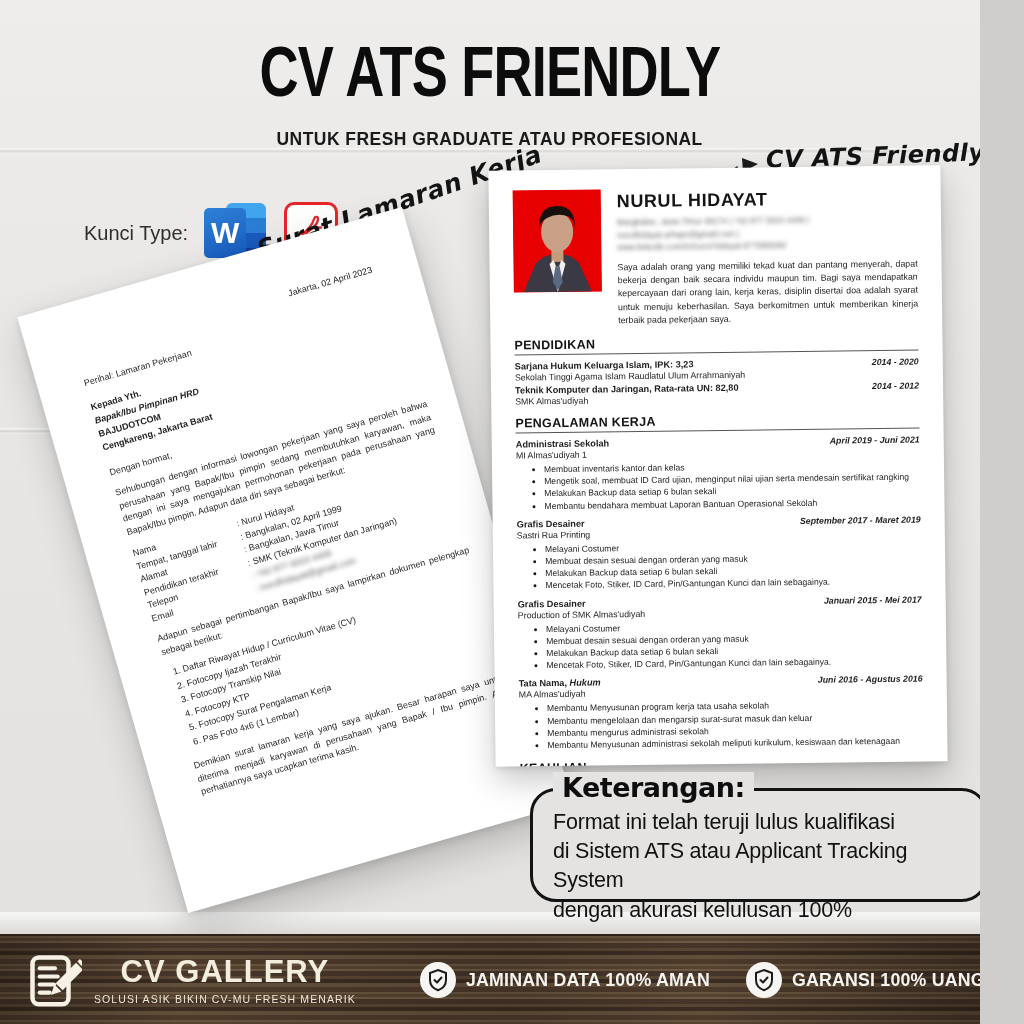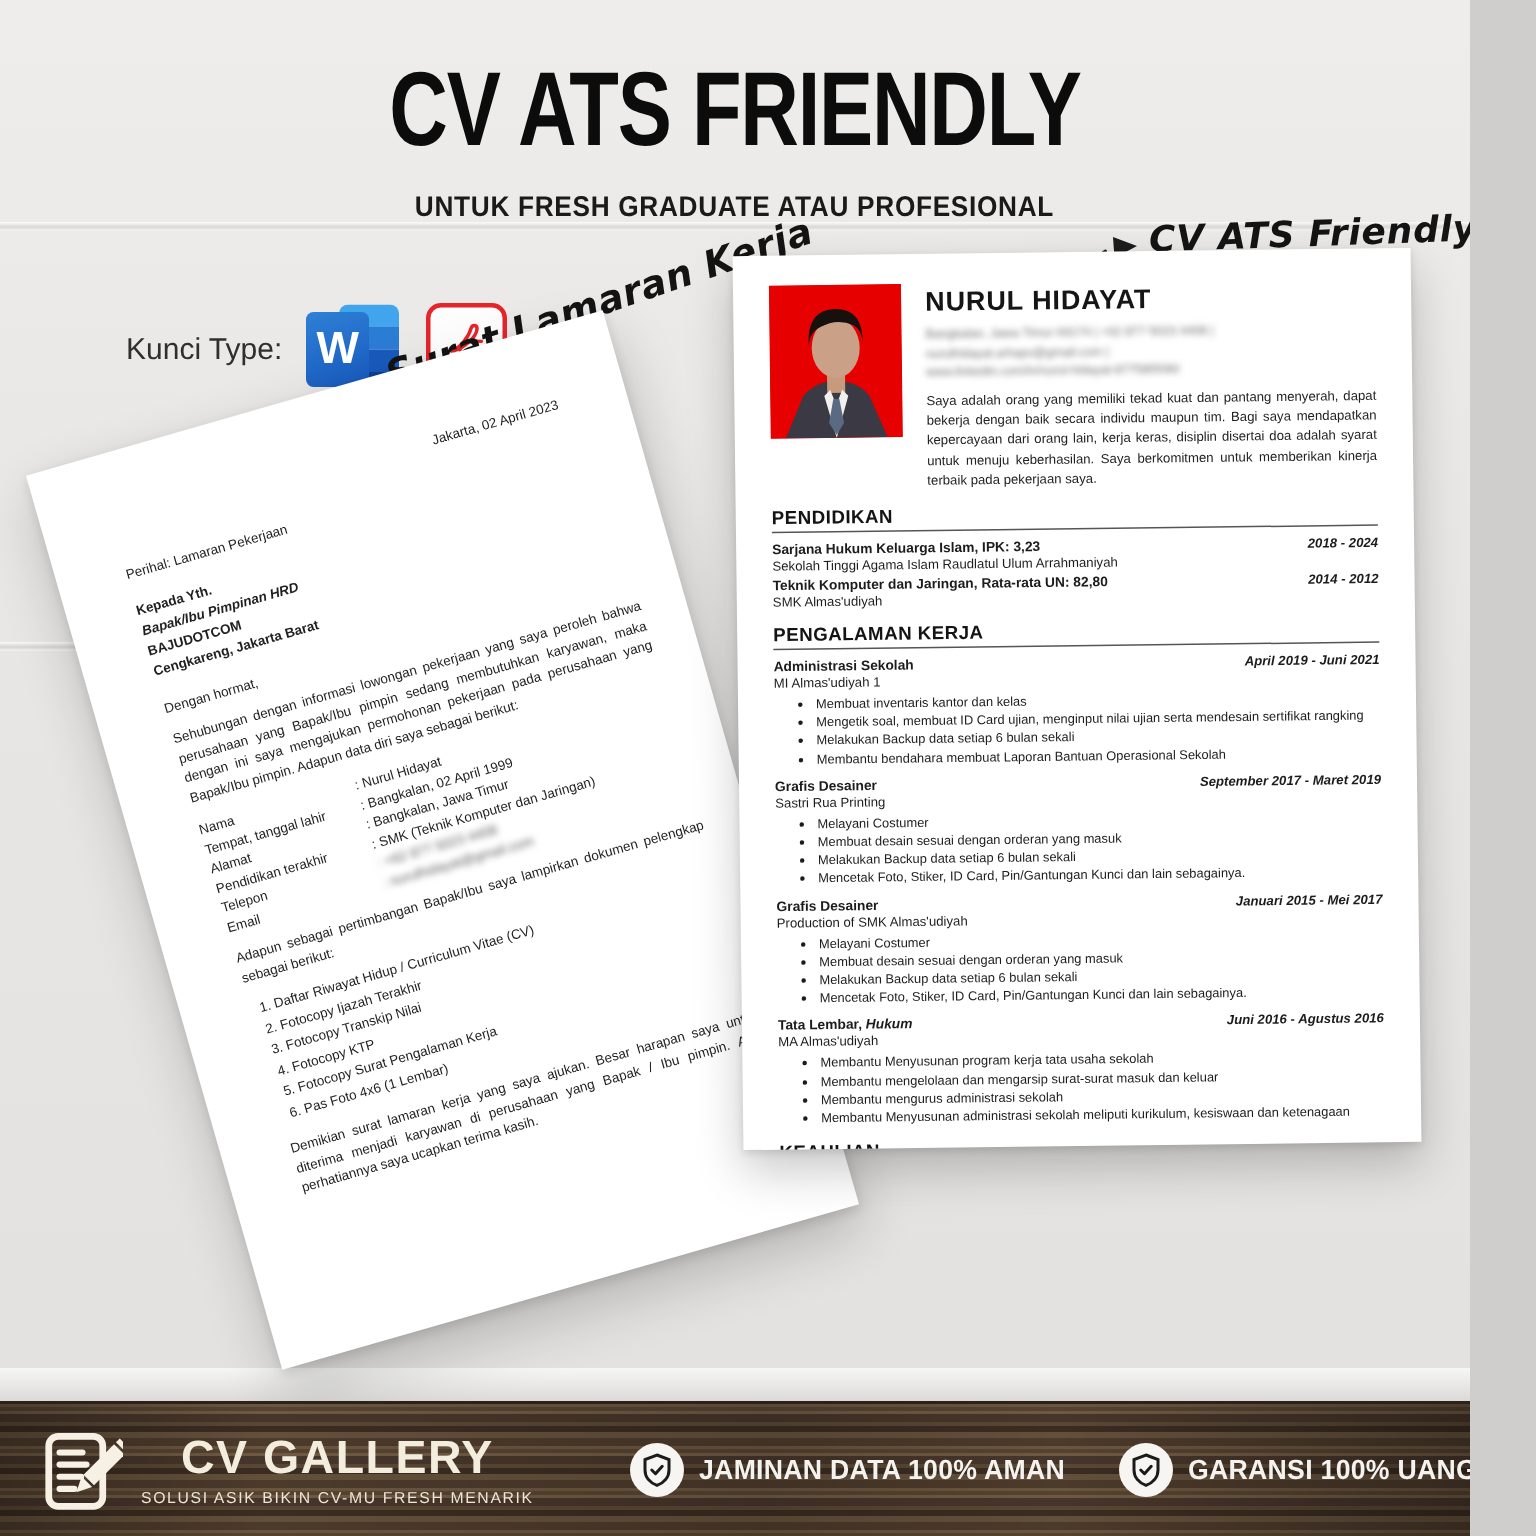--- a/index.html
+++ b/index.html
@@ -227,21 +227,21 @@
             <div>www.linkedin.com/in/nurul-hidayat-877585596/</div>
           </div>
           <div class="cv-profile">Saya adalah orang yang memiliki tekad kuat dan pantang menyerah, dapat bekerja dengan baik secara individu maupun tim. Bagi saya mendapatkan kepercayaan dari orang lain, kerja keras, disiplin disertai doa adalah syarat untuk menuju keberhasilan. Saya berkomitmen untuk memberikan kinerja terbaik pada pekerjaan saya.</div>
         </div>
       </div>
 
       <div class="cv-h">PENDIDIKAN</div>
       <div>
         <div class="cv-entry-head">
           <span class="cv-entry-title">Sarjana Hukum Keluarga Islam, IPK: 3,23</span>
-          <span class="cv-period">2018 - 2024</span>
+          <span class="cv-period">2014 - 2020</span>
         </div>
         <div class="cv-org">Sekolah Tinggi Agama Islam Raudlatul Ulum Arrahmaniyah</div>
       </div>
       <div>
         <div class="cv-entry-head">
           <span class="cv-entry-title">Teknik Komputer dan Jaringan, Rata-rata UN: 82,80</span>
           <span class="cv-period">2014 - 2012</span>
         </div>
         <div class="cv-org">SMK Almas'udiyah</div>
       </div>
@@ -285,37 +285,45 @@
         <ul>
           <li>Melayani Costumer</li>
           <li>Membuat desain sesuai dengan orderan yang masuk</li>
           <li>Melakukan Backup data setiap 6 bulan sekali</li>
           <li>Mencetak Foto, Stiker, ID Card, Pin/Gantungan Kunci dan lain sebagainya.</li>
         </ul>
       </div>
 
       <div>
         <div class="cv-entry-head">
-          <span class="cv-entry-title"><span>Tata Lembar, </span><em>Hukum</em></span>
+          <span class="cv-entry-title"><span>Tata Nama, </span><em>Hukum</em></span>
           <span class="cv-period">Juni 2016 - Agustus 2016</span>
         </div>
         <div class="cv-org">MA Almas'udiyah</div>
         <ul>
           <li>Membantu Menyusunan program kerja tata usaha sekolah</li>
           <li>Membantu mengelolaan dan mengarsip surat-surat masuk dan keluar</li>
           <li>Membantu mengurus administrasi sekolah</li>
           <li>Membantu Menyusunan administrasi sekolah meliputi kurikulum, kesiswaan dan ketenagaan</li>
         </ul>
       </div>
 
       <div class="cv-h">KEAHLIAN</div>
 
     </div>
   </div>
 
+  <div class="ket">
+    <div class="ket-title">Keterangan:</div>
+    <div class="ket-body">
+      <div>Format ini telah teruji lulus kualifikasi</div>
+      <div>di Sistem ATS atau Applicant Tracking System</div>
+      <div>dengan akurasi kelulusan 100%</div>
+    </div>
+  </div>
 
   <div class="footer">
     <div class="brand">
       <svg width="54" height="60" viewBox="0 0 60 64">
         <rect x="5" y="7" width="40" height="52" rx="7" fill="none" stroke="#f6f1e4" stroke-width="5"></rect>
         <g stroke="#f6f1e4" stroke-width="4.5" stroke-linecap="round">
           <line x1="13" y1="19" x2="30" y2="19"></line>
           <line x1="13" y1="28" x2="33" y2="28"></line>
           <line x1="13" y1="37" x2="29" y2="37"></line>
           <line x1="13" y1="46" x2="24" y2="46"></line>

